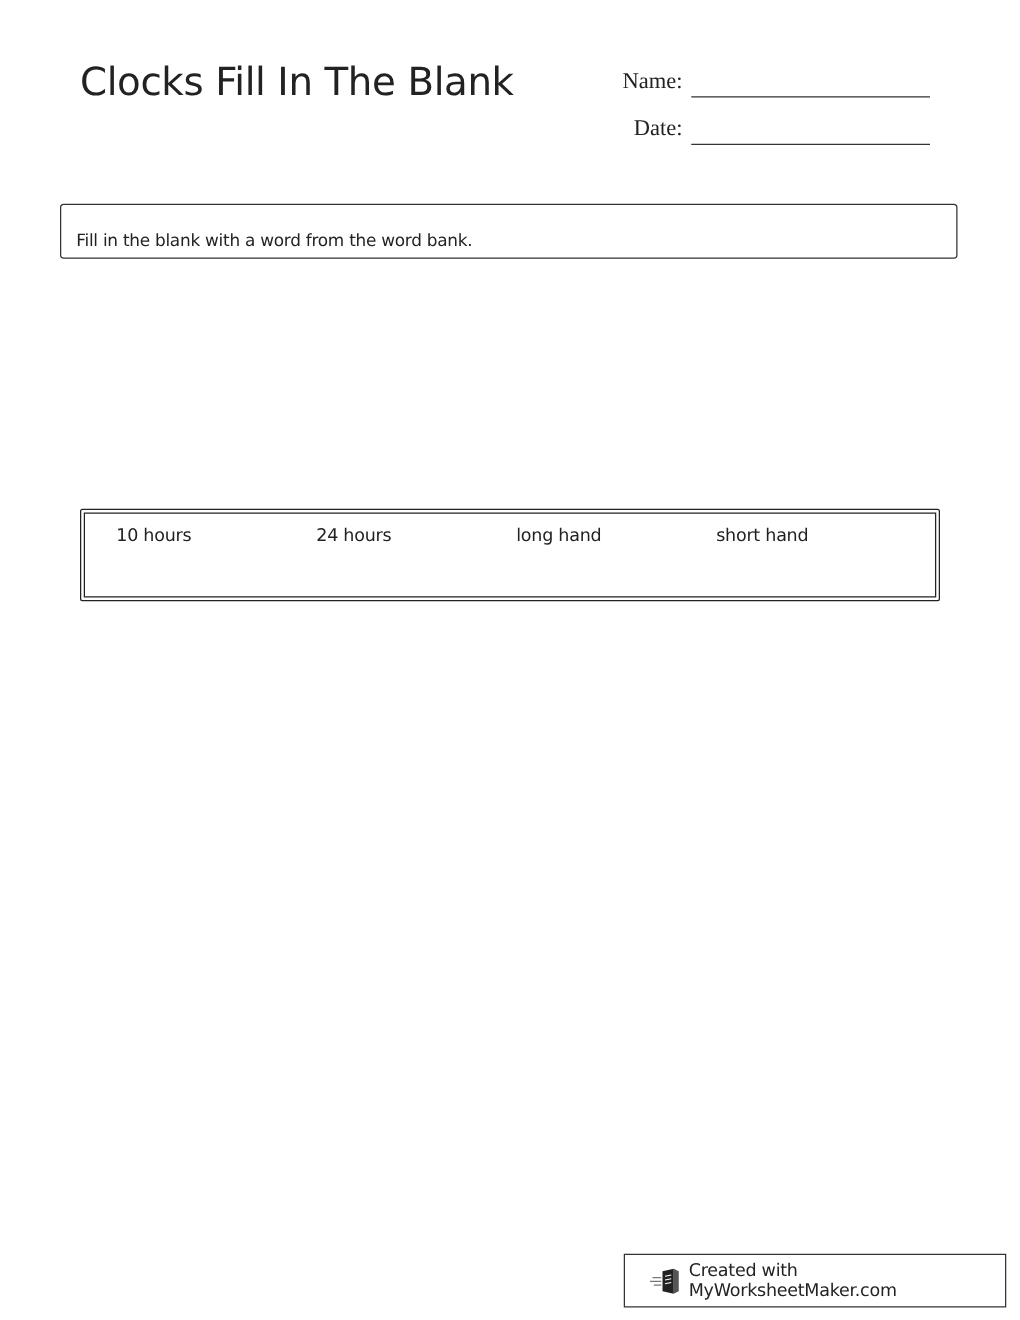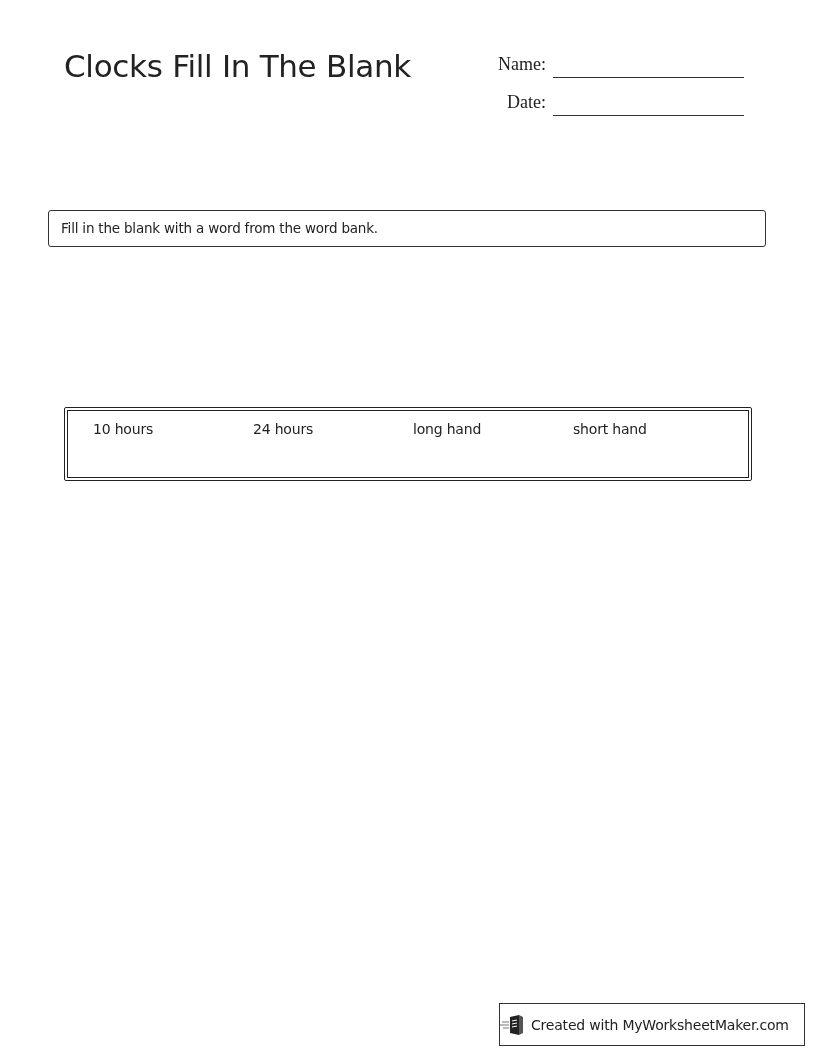--- a/index.html
+++ b/index.html
@@ -15,38 +15,38 @@
       font-family: "Liberation Serif", serif; font-size: 18px; color: #222;
     }
     .field-line {
       position: absolute; left: 77px; right: 0; bottom: 0;
       border-bottom: 1.5px solid #333; height: 0;
     }
     .instructions {
       position: absolute; left: 48px; top: 163px; width: 718px; height: 37px;
       border: 1px solid #333; border-radius: 3px; box-sizing: border-box;
       font-family: "DejaVu Sans", sans-serif; font-size: 13.5px; color: #222;
-      padding: 9px 12px; letter-spacing: -0.2px; margin-top: 47px;
+      padding: 21px 12px; letter-spacing: -0.2px;
     }
     .word-bank {
       position: absolute; left: 64px; top: 407px; width: 688px; height: 74px;
       border: 3px double #222; border-width: 4px; box-sizing: border-box;
       outline: none; border-radius: 2px;
     }
     .word-bank-grid {
       position: absolute; left: 25px; top: 10px;
       display: grid; grid-template-columns: 160px 160px 160px 160px;
       grid-auto-rows: 28px;
       font-family: "DejaVu Sans", sans-serif; font-size: 14px; color: #222;
       letter-spacing: -0.2px;
     }
     .footer-badge {
       position: absolute; left: 499px; top: 1003px; width: 306px; height: 43px;
       border: 1px solid #333; box-sizing: border-box;
-      display: flex; align-items: center; padding-left: 0;
+      display: flex; align-items: center; padding-left: 20px;
       font-family: "DejaVu Sans", sans-serif; font-size: 14px; color: #222;
       letter-spacing: -0.2px;
     }
     .footer-icon { width: 26px; height: 22px; margin-right: 5px; display: inline-block; }
   </style>
 </head>
 <body>
 
 <h1 class="page-title">Clocks Fill In The Blank</h1>
 

